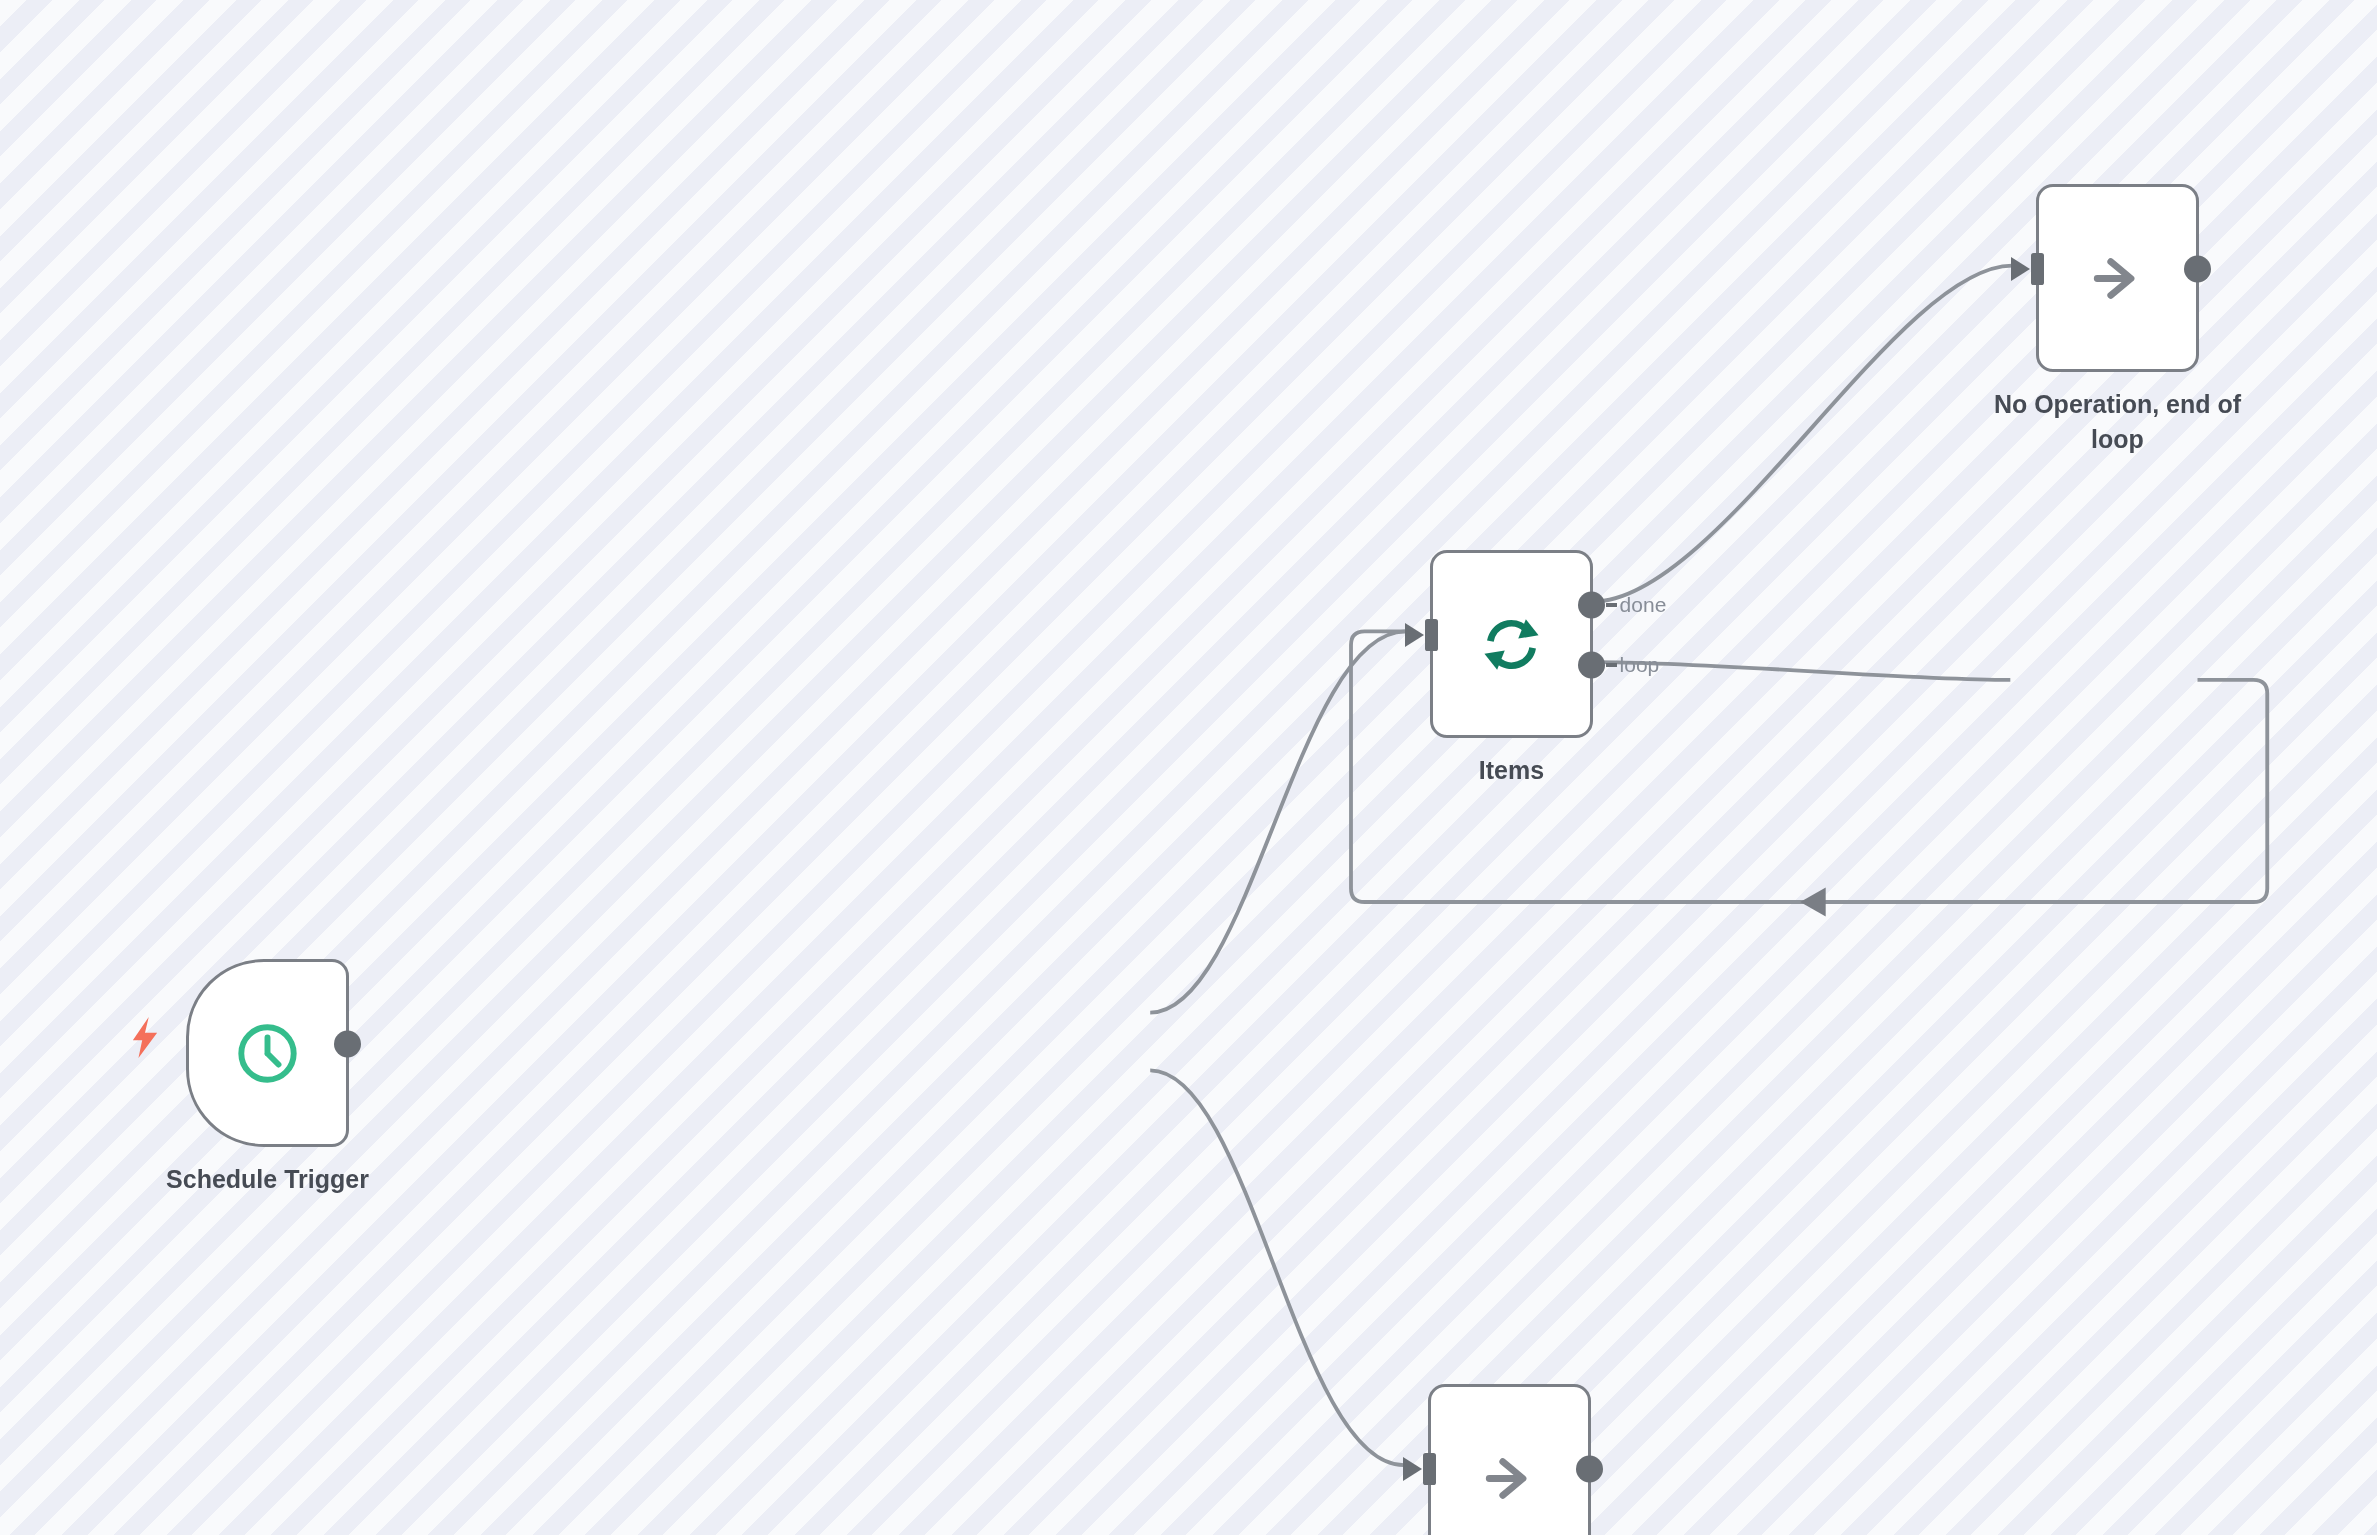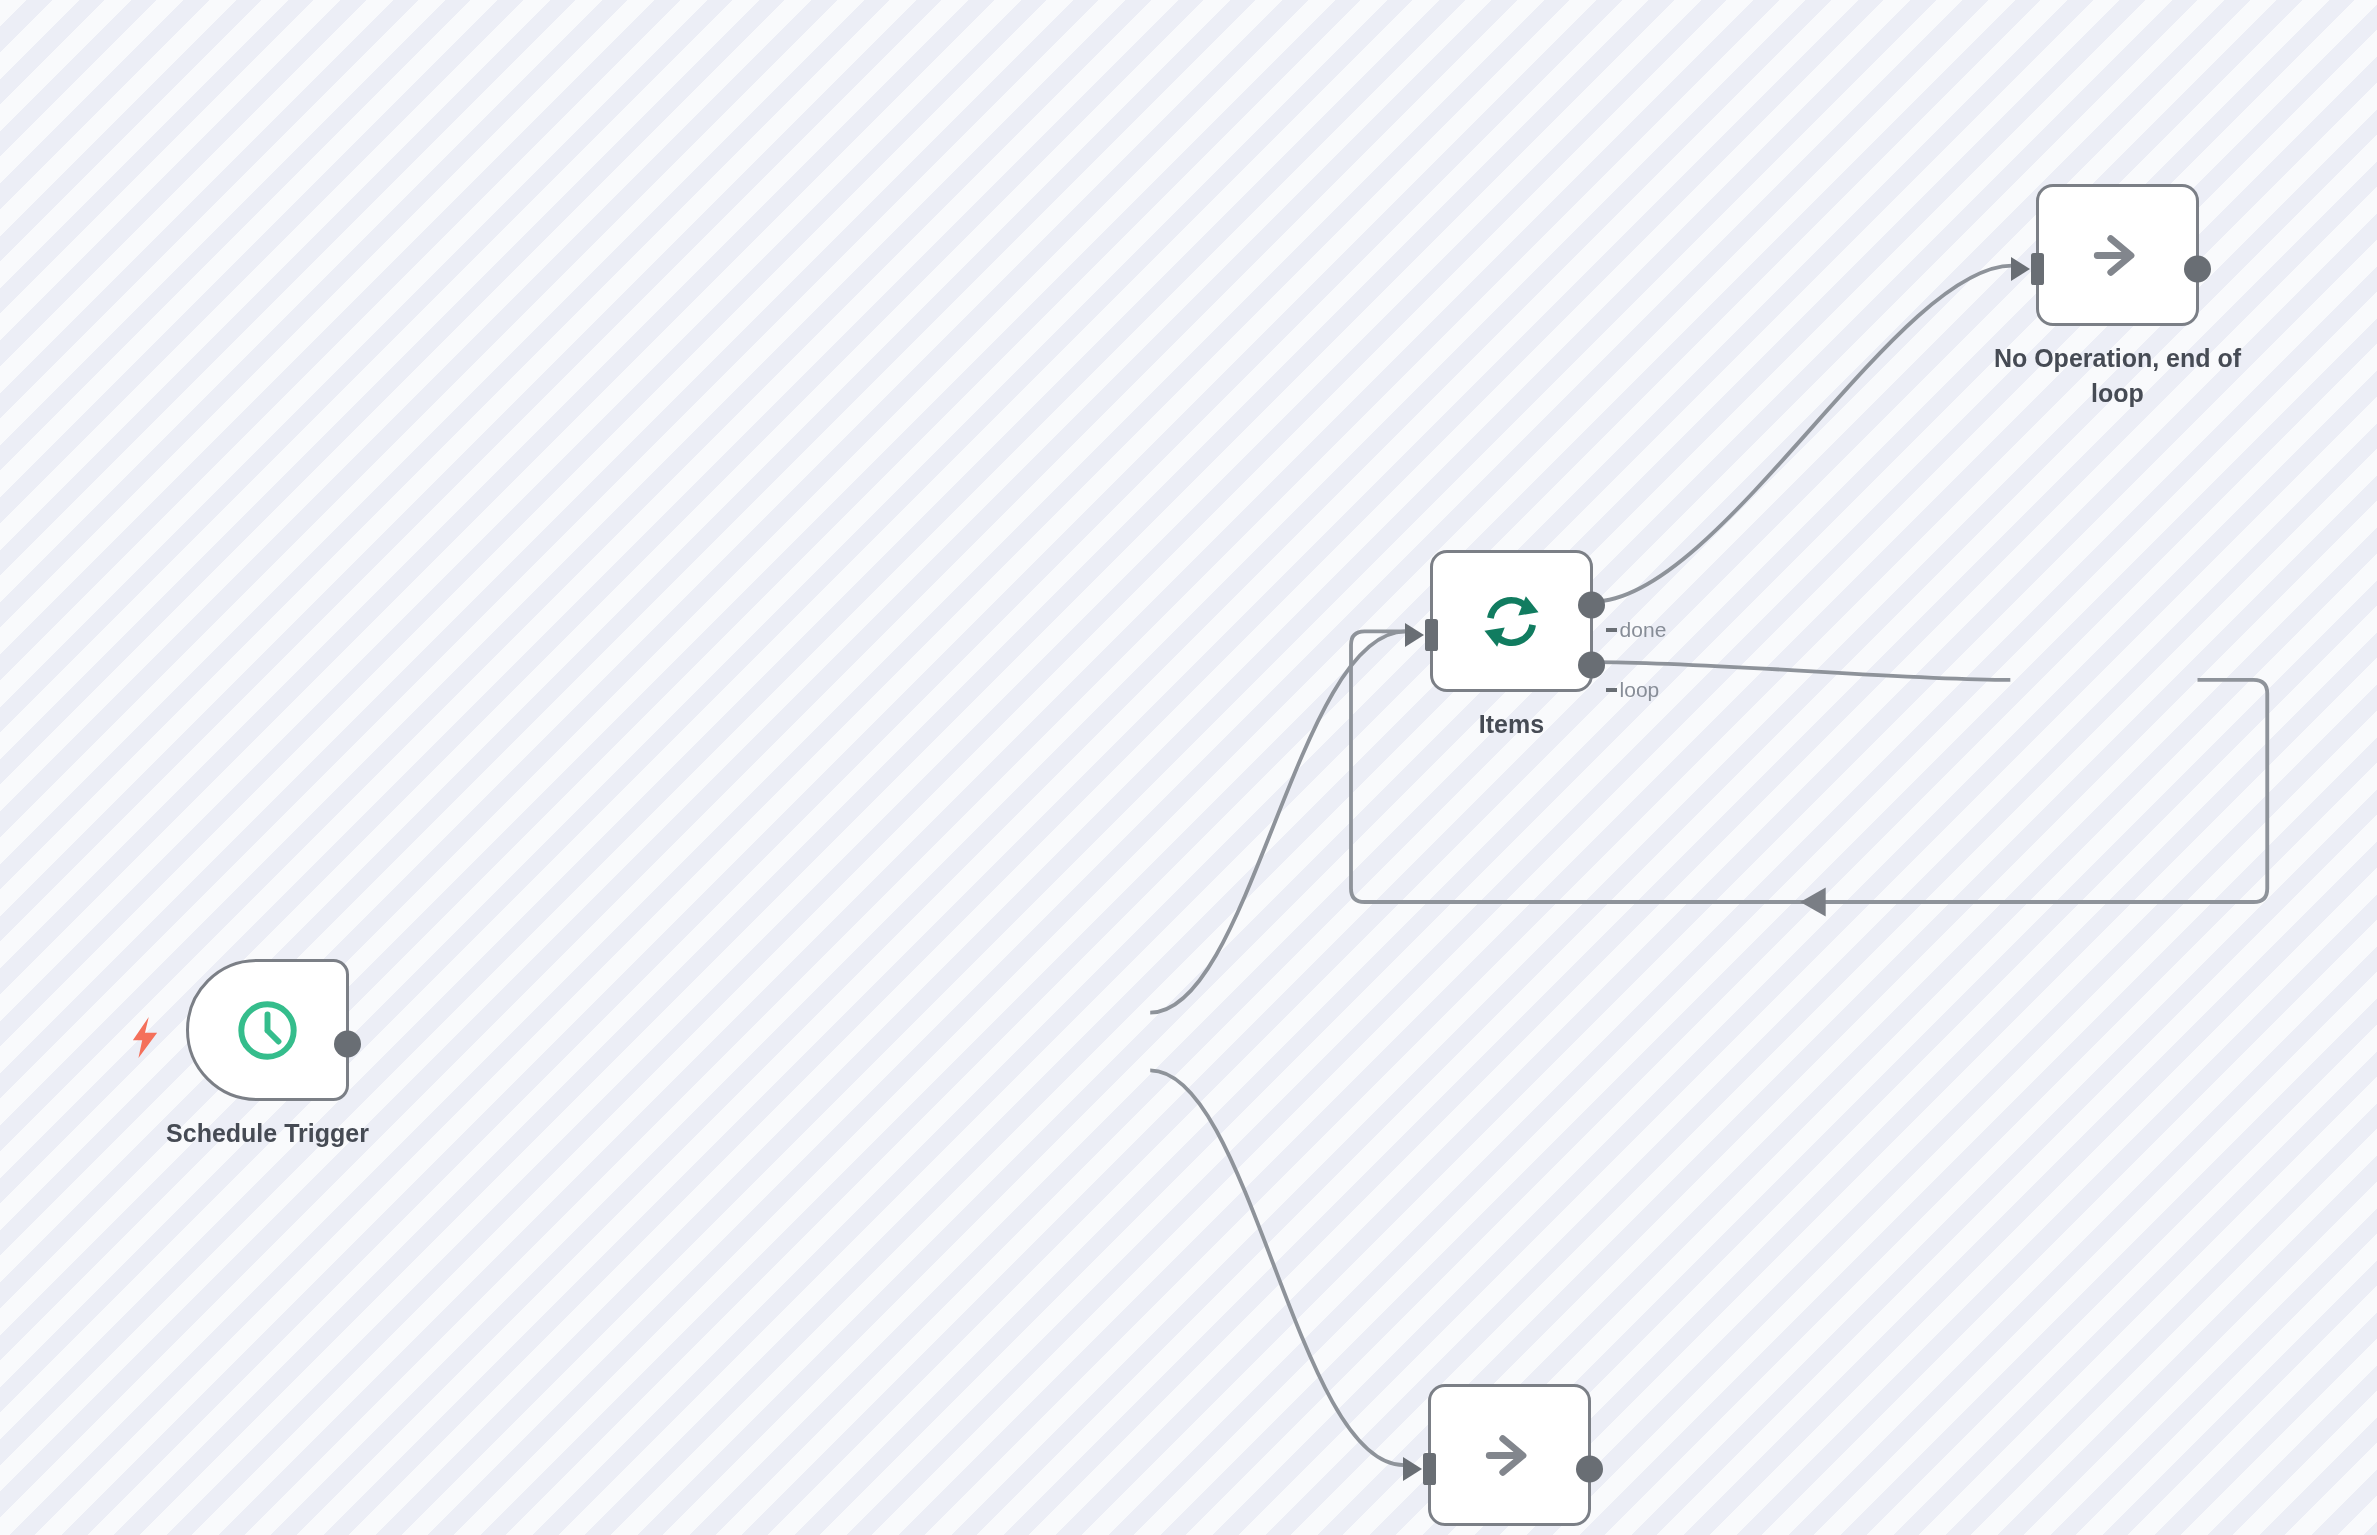--- a/index.html
+++ b/index.html
@@ -9,21 +9,21 @@
     overflow:hidden;
     font-family:"Liberation Sans", sans-serif;
     background:repeating-linear-gradient(135deg,
       #f9fafc 0px,#f9fafc 19px,
       #eceef6 19px,#eceef6 37px);
   }
   .wires{position:absolute;left:0;top:0;}
   .wire{fill:none;stroke:#8e939a;stroke-width:4.5px;}
 
   .node{
-    position:absolute;width:163px;height:142px;box-sizing:border-box;
+    position:absolute;width:163px;height:188px;box-sizing:border-box;
     background:#ffffff;border:3px solid #7b7f86;border-radius:17px;
     display:flex;align-items:center;justify-content:center;
   }
   .node.trigger{border-radius:78px 17px 17px 78px;align-items:center;}
 
   .out-dot{
     position:absolute;right:-14.5px;width:27px;height:27px;border-radius:50%;
     background:#696e74;transform:translateY(-50%);
   }
   .in-bar{
@@ -31,21 +31,21 @@
     background:#696e74;transform:translateY(-50%);
   }
   .in-arrow{
     position:absolute;left:-28px;width:0;height:0;transform:translateY(-50%);
     border-top:12.8px solid transparent;border-bottom:12.8px solid transparent;
     border-left:19.6px solid #696e74;
   }
   .port-label{
     position:absolute;left:calc(100% + 16px);transform:translateY(-50%);
     font-size:21px;color:#878d97;white-space:nowrap;
-    display:flex;align-items:center;gap:2.6px;margin-top:25px;
+    display:flex;align-items:center;gap:2.6px;
   }
   .port-label::before{
     content:"";display:inline-block;width:11px;height:3.8px;background:#696e74;
   }
 
   .labels{
     position:absolute;top:calc(100% + 18px);left:50%;width:528px;margin-left:-264px;
     text-align:center;pointer-events:none;
   }
   .nlabel{

